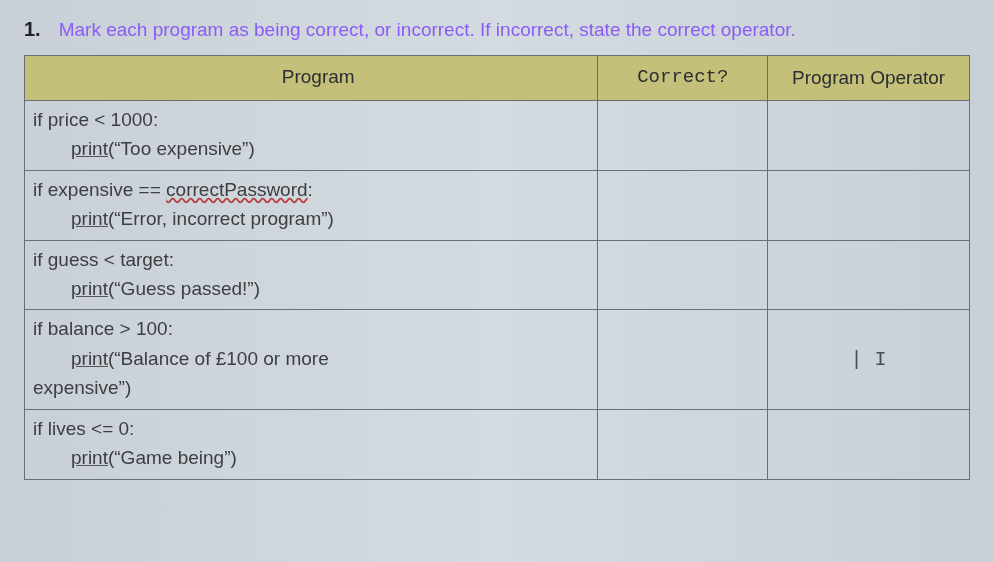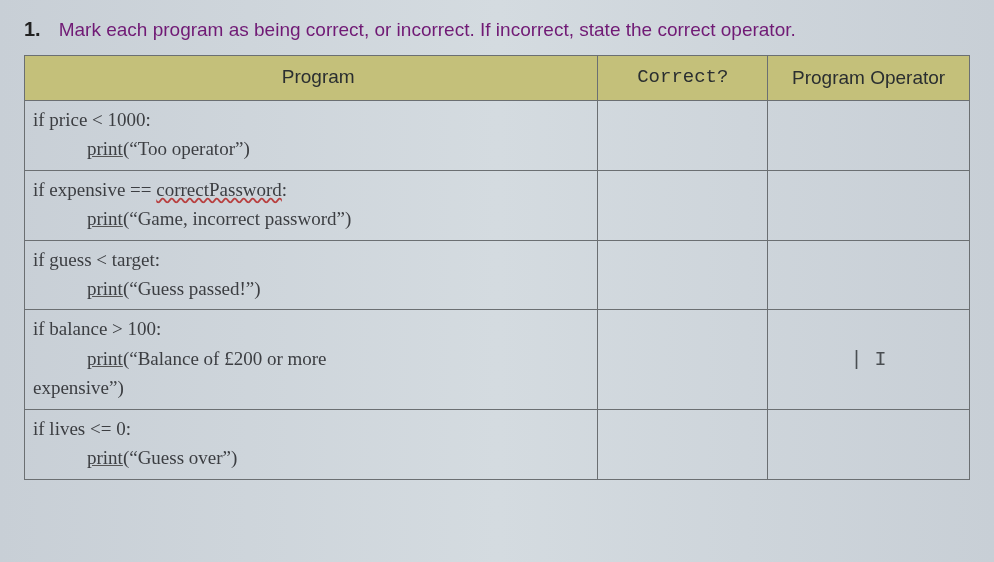--- a/index.html
+++ b/index.html
@@ -18,21 +18,21 @@
     gap: 18px;
     margin-bottom: 14px;
   }
   .q-num {
     font-weight: bold;
     font-size: 20px;
     color: #222;
   }
   .q-text {
     font-size: 19px;
-    color: #701a75;
+    color: #8b5cf6;
   }
   table {
     width: 100%;
     border-collapse: collapse;
     margin-left: 0;
   }
   th, td {
     border: 1px solid #6b6f72;
     vertical-align: top;
   }
@@ -41,36 +41,36 @@
     font-weight: normal;
     font-size: 19px;
     color: #2a2e30;
     padding: 10px 6px;
     text-align: center;
   }
   th.program-head { width: 540px; padding-left: 20px; }
   th.correct-head { width: 160px; font-family: Liberation Mono, monospace; }
   th.operator-head { width: 190px; line-height: 1.25; }
   td.program-cell {
-    font-family: Liberation Serif, serif;
+    font-family: Liberation Sans, sans-serif;
     font-size: 19px;
     color: #3c3e42;
     padding: 4px 0 6px 8px;
     line-height: 1.55;
     white-space: pre-wrap;
   }
   td.blank-cell {
     background: transparent;
     text-align: center;
     font-family: "Courier New", Courier, monospace;
     font-size: 20px;
     color: #4a4e52;
     vertical-align: middle;
   }
-  .pr { text-decoration: underline; text-decoration-color: #555; margin-left: 16px; }
+  .pr { text-decoration: underline; text-decoration-color: #555; }
   .sq { text-decoration: wavy underline; text-decoration-color: #b84040; }
   .indent { display: inline-block; width: 38px; }
 </style>
 </head>
 <body>
 
 <div class="question">
   <span class="q-num">1.</span>
   <span class="q-text">Mark each program as being correct, or incorrect. If incorrect, state the correct operator.</span>
 </div>
@@ -78,38 +78,38 @@
 <table>
   <thead>
     <tr>
       <th class="program-head">Program</th>
       <th class="correct-head">Correct?</th>
       <th class="operator-head">Program Operator</th>
     </tr>
   </thead>
   <tbody id="tbody">
       <tr>
-        <td class="program-cell"><div><span>if price &lt; 1000:</span></div><div><span class="indent"></span><span class="pr">print</span><span>(“Too operator”)</span></div></td>
+        <td class="program-cell"><div><span>if price &lt; 1000:</span></div><div><span class="indent"></span><span class="pr">print</span><span>(“Too expensive”)</span></div></td>
         <td class="blank-cell"></td>
         <td class="blank-cell"></td>
       </tr>
       <tr>
-        <td class="program-cell"><div><span>if expensive == </span><span class="sq">correctPassword</span><span>:</span></div><div><span class="indent"></span><span class="pr">print</span><span>(“Game, incorrect password”)</span></div></td>
+        <td class="program-cell"><div><span>if expensive == </span><span class="sq">correctPassword</span><span>:</span></div><div><span class="indent"></span><span class="pr">print</span><span>(“Error, incorrect program”)</span></div></td>
         <td class="blank-cell"></td>
         <td class="blank-cell"></td>
       </tr>
       <tr>
         <td class="program-cell"><div><span>if guess &lt; target:</span></div><div><span class="indent"></span><span class="pr">print</span><span>(“Guess passed!”)</span></div></td>
         <td class="blank-cell"></td>
         <td class="blank-cell"></td>
       </tr>
       <tr>
-        <td class="program-cell"><div><span>if balance &gt; 100:</span></div><div><span class="indent"></span><span class="pr">print</span><span>(“Balance of £200 or more</span></div><div><span>expensive”)</span></div></td>
+        <td class="program-cell"><div><span>if balance &gt; 100:</span></div><div><span class="indent"></span><span class="pr">print</span><span>(“Balance of £100 or more</span></div><div><span>expensive”)</span></div></td>
         <td class="blank-cell"></td>
         <td class="blank-cell">| I</td>
       </tr>
       <tr>
-        <td class="program-cell"><div><span>if lives &lt;= 0:</span></div><div><span class="indent"></span><span class="pr">print</span><span>(“Guess over”)</span></div></td>
+        <td class="program-cell"><div><span>if lives &lt;= 0:</span></div><div><span class="indent"></span><span class="pr">print</span><span>(“Game being”)</span></div></td>
         <td class="blank-cell"></td>
         <td class="blank-cell"></td>
       </tr>
     </tbody>
 </table>
 
 </body></html>

